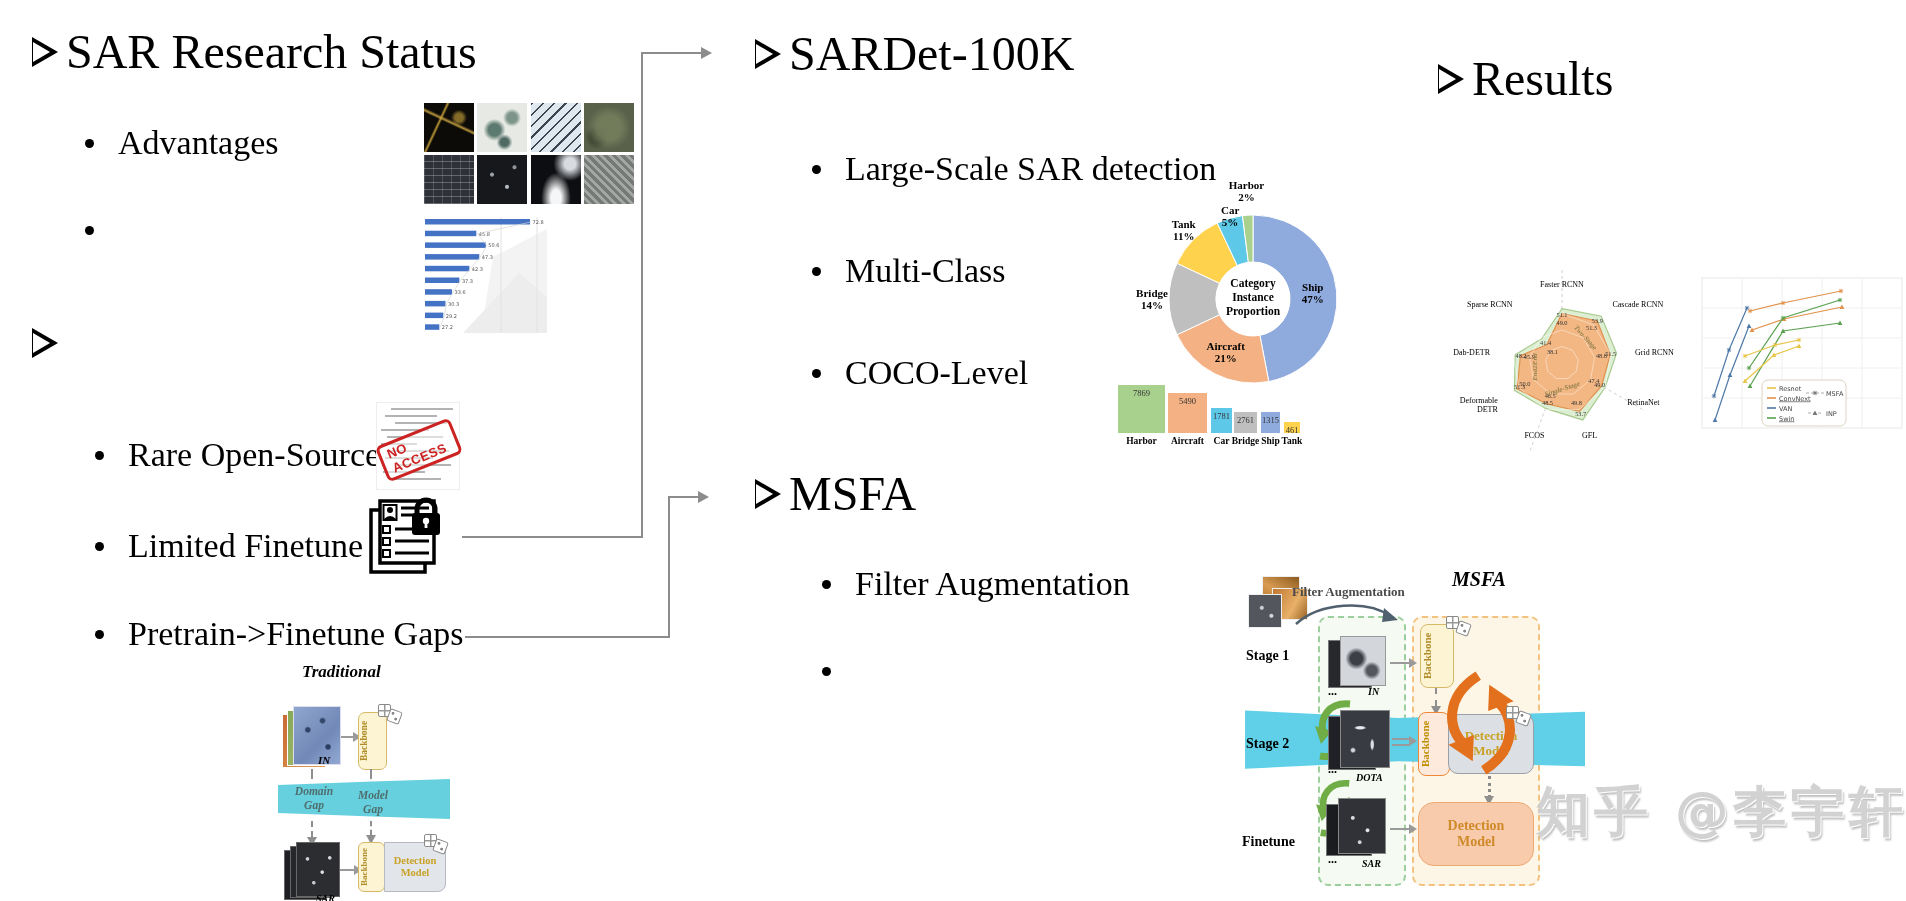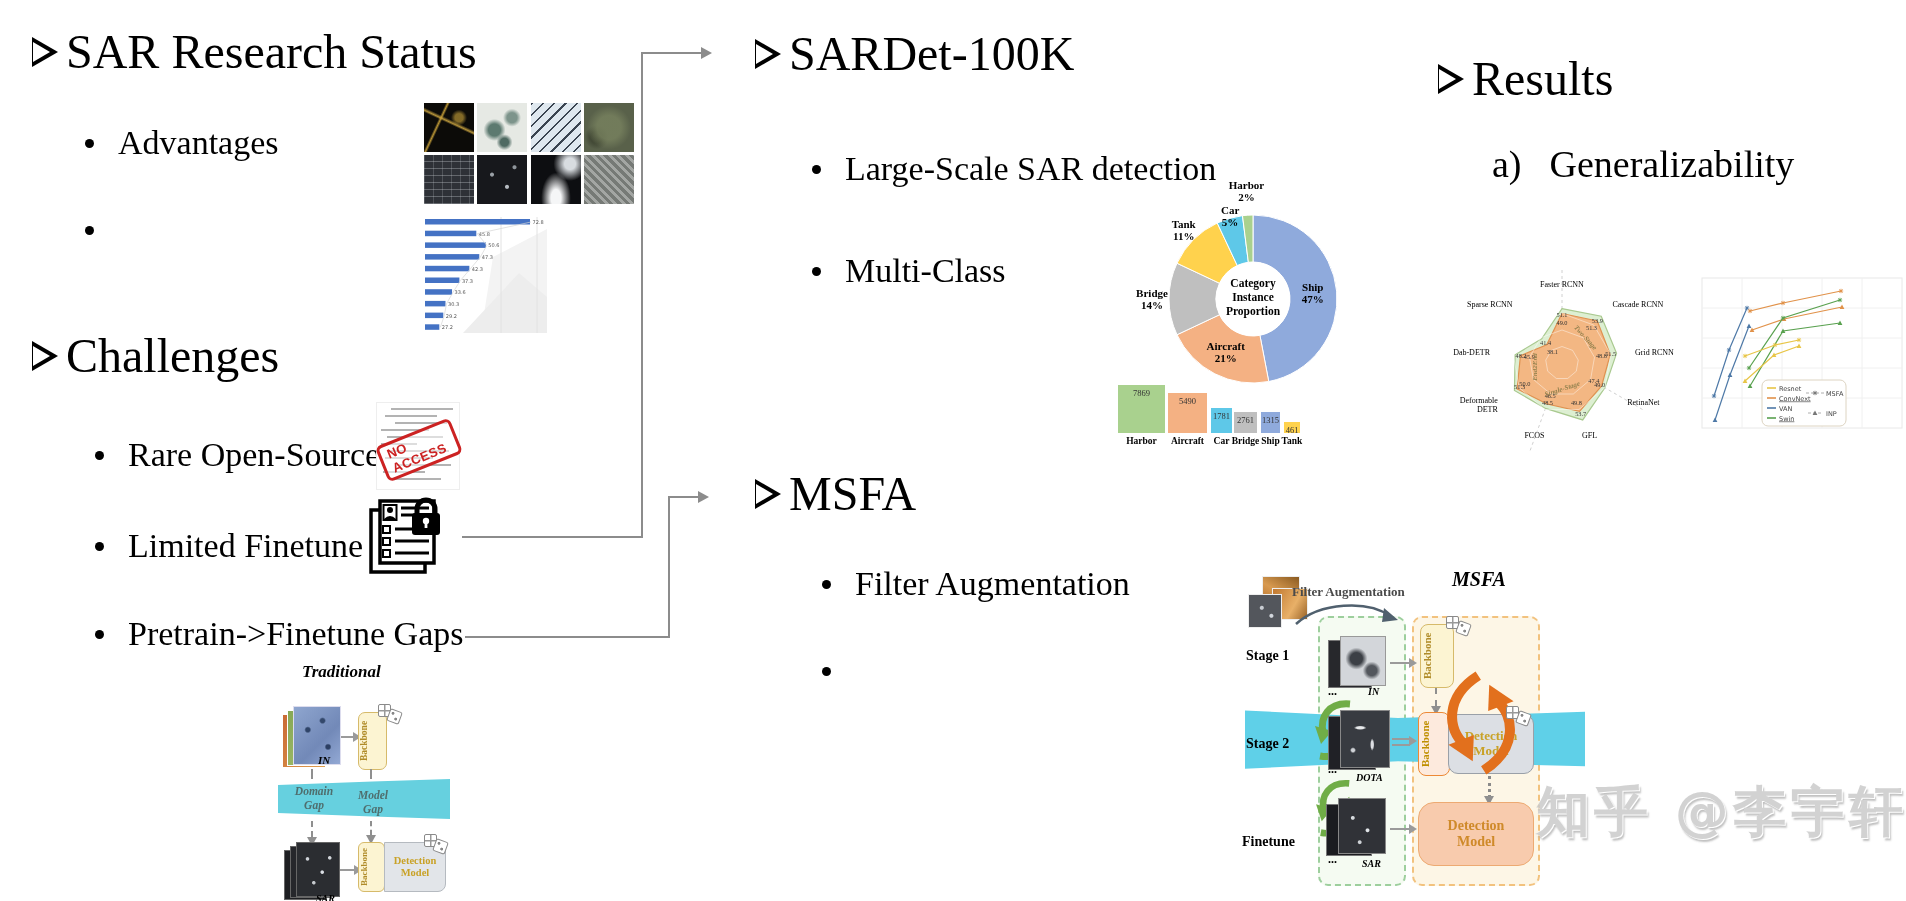--- a/index.html
+++ b/index.html
@@ -101,21 +101,20 @@
       <text x="22.795454545454543" y="102.6" font-size="5" fill="#555" font-family="&quot;DejaVu Sans&quot;,sans-serif">29.2</text>
       <rect x="2" y="109.3" width="14.318181818181817" height="5.5" fill="#4472C4"></rect>
       <text x="18.818181818181817" y="114.3" font-size="5" fill="#555" font-family="&quot;DejaVu Sans&quot;,sans-serif">27.2</text>
       <polyline points="108,7 54.30681818181818,18.7 63.852272727272734,30.4 57.28977272727272,42.099999999999994 47.34659090909091,53.8 37.403409090909086,65.5 30.04545454545455,77.19999999999999 23.482954545454547,88.89999999999999 21.295454545454543,100.6 17.318181818181817,112.3" fill="none" stroke="#d5d5d5" stroke-width="0.7"></polyline>
     </svg>
 
   <div class="h1" style="left:14px;top:328px">
     <span class="tri">
         <span class="tri-in"></span>
       </span>
-    <span>Challenges</span>
   </div>
 
   <div class="bullet" style="left:95px;top:436px">
     <span class="bdot"></span>
     <span>Rare Open-Source</span>
   </div>
 
   <div class="panel" style="left:376px;top:402px;width:82px;height:86px;border:1px solid #eee">
     <svg width="82" height="86">
       <g stroke="#9a9a9a" stroke-width="1.4">
@@ -230,20 +229,24 @@
     <span>SARDet-100K</span>
   </div>
 
   <div class="bullet" style="left:812px;top:252px">
     <span class="bdot"></span>
     <span>Multi-Class</span>
   </div>
   <div class="bullet" style="left:812px;top:150px">
     <span class="bdot"></span>
     <span>Large-Scale SAR detection</span>
+  </div>
+  <div class="bullet" style="left:812px;top:354px">
+    <span class="bdot"></span>
+    <span>COCO-Level</span>
   </div>
 
   <svg id="donut-svg" class="abs" style="left:1138px;top:184px" width="230" height="230" viewBox="0 0 230 230">
       <path d="M115,31 A84,84 0 0 1 130.7400304252008,197.51212906120986 L121.93310863967179,151.3446282769615 A37,37 0 0 0 115,78 Z" fill="#8FAADC" stroke="#fff" stroke-width="1"></path>
       <text x="174.7337178761848" y="109.35350120088916" text-anchor="middle" font-size="11" font-weight="bold" font-family="&quot;Liberation Serif&quot;,serif"><tspan x="174.7337178761848" dy="-2">Ship</tspan><tspan x="174.7337178761848" dy="12">47%</tspan></text>
       <path d="M130.7400304252008,197.51212906120986 A84,84 0 0 1 38.99452759285437,150.76546049146611 L81.52139905875728,130.7538337879077 A37,37 0 0 0 121.93310863967179,151.3446282769615 Z" fill="#F4B183" stroke="#fff" stroke-width="1"></path>
       <text x="87.76057001562722" y="168.4603914513021" text-anchor="middle" font-size="11" font-weight="bold" font-family="&quot;Liberation Serif&quot;,serif"><tspan x="87.76057001562722" dy="-2">Aircraft</tspan><tspan x="87.76057001562722" dy="12">21%</tspan></text>
       <path d="M38.99452759285437,150.76546049146611 A84,84 0 0 1 38.994527592854354,79.2345395085339 L81.52139905875728,99.24616621209232 A37,37 0 0 0 81.52139905875728,130.7538337879077 Z" fill="#BFBFBF" stroke="#fff" stroke-width="1"></path>
       <text x="14" y="115.00000000000001" text-anchor="middle" font-size="11" font-weight="bold" font-family="&quot;Liberation Serif&quot;,serif"><tspan x="14" dy="-2">Bridge</tspan><tspan x="14" dy="12">14%</tspan></text>
       <path d="M38.994527592854354,79.2345395085339 A84,84 0 0 1 79.23453950853387,38.99452759285437 L99.2461662120923,81.52139905875728 A37,37 0 0 0 81.52139905875728,99.24616621209232 Z" fill="#FFD24D" stroke="#fff" stroke-width="1"></path>
@@ -390,23 +393,20 @@
     <div class="boxlbl" style="font-size:14px;color:#cf8a2a;width:90px">Detection Model</div>
   </div>
 
   <div class="h1" style="left:1420px;top:51px">
     <span class="tri">
         <span class="tri-in"></span>
       </span>
     <span>Results</span>
   </div>
 
-  <div class="ritem" style="left:1492px;top:142px">
-    <span class="pfx">a)</span><span>Generalizability</span>
-  </div>
 
   <svg id="radar-svg" class="abs" style="left:1474px;top:279px" width="190" height="172" viewBox="0 0 190 172">
       <line x1="88" y1="84" x2="88" y2="-10" stroke="#c4c4c4" stroke-width="0.8" stroke-dasharray="3,3"></line>
       <line x1="88" y1="84" x2="169.40638795573724" y2="130.99999999999997" stroke="#c4c4c4" stroke-width="0.8" stroke-dasharray="3,3"></line>
       <line x1="88" y1="84" x2="55.85010652738715" y2="172.33110635387538" stroke="#c4c4c4" stroke-width="0.8" stroke-dasharray="3,3"></line>
       <polygon points="88,29.549999999999997 127.24218357136323,37.232986747586395 142.55131517578337,74.38113130137825 130.8682574873297,108.74999999999999 108.71909168246427,140.92523654918062 71.47309807429895,129.40728985440478 40.43664764501039,111.4607142857143 41.109082274433,75.73186605480174 67.69709421404373,59.80393908948486" fill="#DDEFD2" stroke="#A9C98F" stroke-width="1.2" opacity="1"></polygon>
       <polygon points="88,34.5 123.30281379199857,41.92774483470128 136.28371726196997,75.48627791781564 127.60210453591412,106.8642857142857 105.57494936489186,132.28677652809876 73.08547874997709,124.97731035641408 43.09039691803556,109.92857142857144 46.448147163977765,76.67328724658175 72.69706354939116,65.76267050774605" fill="#F5B57F" stroke="#E08C4A" stroke-width="1.2" opacity="0.95"></polygon>
       <polygon points="88,67.5 98.6059955598279,71.36026668853687 104.24932792470143,81.13480506849565 102.28941916244324,92.25 93.64333236487354,99.50492824296748 82.35666763512647,99.5049282429675 73.71058083755676,92.25 71.75067207529857,81.13480506849565 77.3940044401721,71.36026668853687" fill="none" stroke="rgba(255,255,255,.55)" stroke-width="0.8"></polygon>
       <polygon points="88,51 109.21199111965579,58.72053337707372 120.49865584940287,78.2696101369913 116.57883832488648,100.5 99.28666472974707,115.00985648593498 76.71333527025294,115.00985648593498 59.42116167511354,100.50000000000001 55.501344150597134,78.2696101369913 66.7880088803442,58.720533377073735" fill="none" stroke="rgba(255,255,255,.55)" stroke-width="0.8"></polygon>
       <polygon points="88,34.5 119.8179866794837,46.08080006561059 136.74798377410428,75.40441520548694 130.8682574873297,108.74999999999999 104.9299970946206,130.51478472890247 71.0700029053794,130.51478472890247 45.1317425126703,108.75000000000003 39.252016225895694,75.40441520548697 56.18201332051629,46.080800065610596" fill="none" stroke="rgba(255,255,255,.55)" stroke-width="0.8"></polygon>

